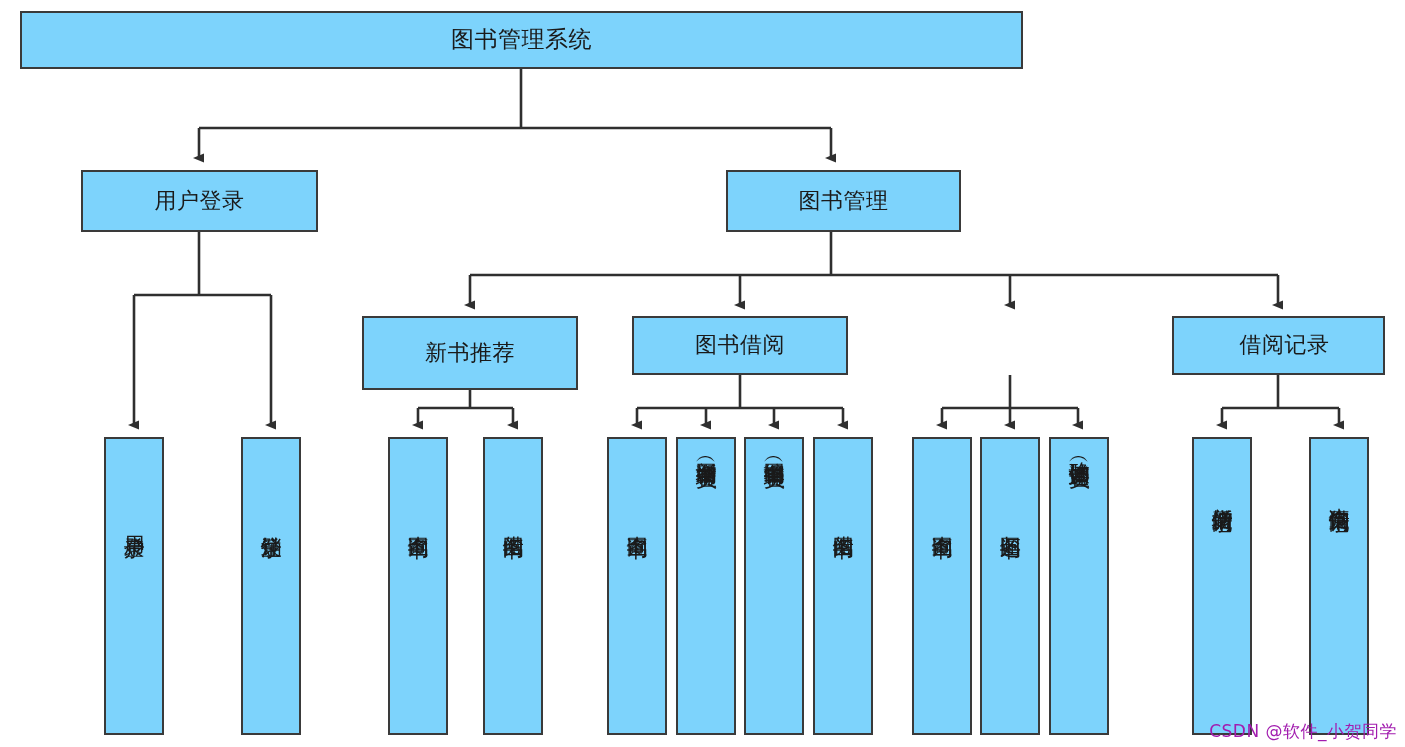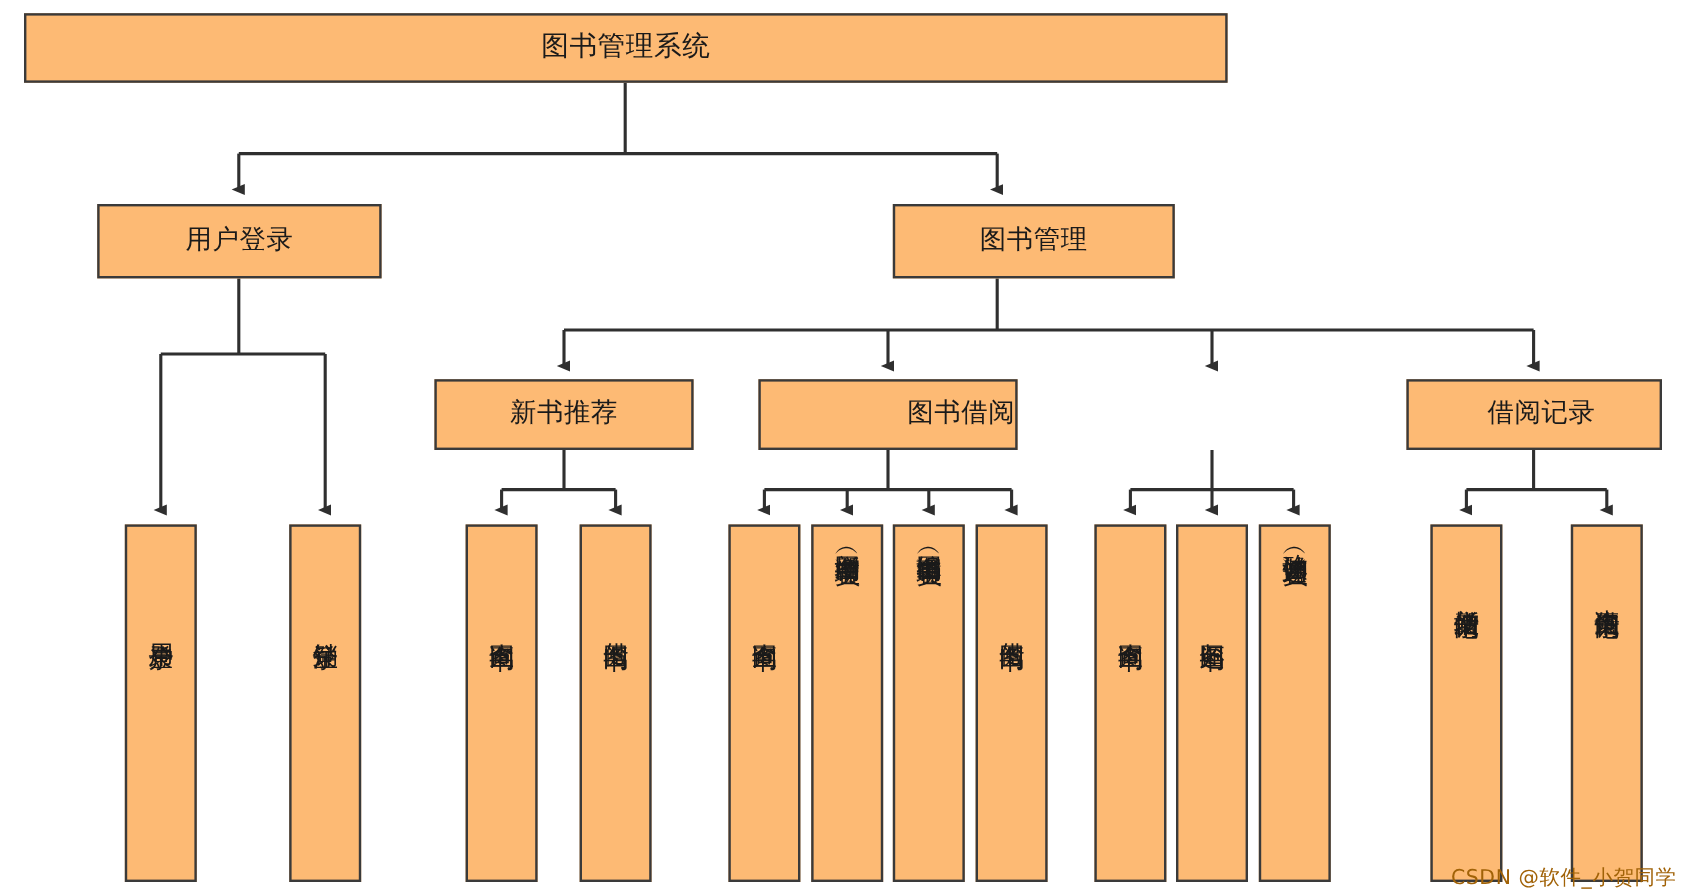--- a/index.html
+++ b/index.html
@@ -1,32 +1,32 @@
 <!DOCTYPE html>
 <html><head>
 <meta charset="utf-8">
 <style>
   html,body{margin:0;padding:0;background:#fff;}
   body{width:1405px;height:747px;position:relative;overflow:hidden;
        font-family:"DejaVu Sans","Liberation Sans",sans-serif;color:#1a1a1a;}
   #canvas{position:absolute;left:0;top:0;width:1405px;height:747px;}
   svg#wires{position:absolute;left:0;top:0;width:1405px;height:747px;pointer-events:none;}
-  .node{position:absolute;box-sizing:border-box;border:2.5px solid #3a3a3a;background:#fdba74;
+  .node{position:absolute;box-sizing:border-box;border:2.5px solid #3a3a3a;background:#7dd3fc;
         display:flex;align-items:center;justify-content:center;text-align:center;z-index:2;}
   .node .lbl{display:block;line-height:1.12;letter-spacing:.5px;}
   .root .lbl{font-size:23px;}
   .lvl1 .lbl{font-size:22px;}
   .lvl2 .lbl{font-size:22px;}
   .leaf{align-items:flex-start;padding-top:0;}
   .leaf .lbl{writing-mode:vertical-rl;text-orientation:upright;font-size:21px;
              line-height:1.16;letter-spacing:1px;white-space:nowrap;}
   .leaf.mid .lbl{margin-top:52px;}
   .leaf.tall .lbl{margin-top:6px;}
   .leaf.short .lbl{margin-top:80px;}
-  #watermark{position:absolute;right:8px;bottom:4px;font-size:17px;color:#a16207;
+  #watermark{position:absolute;right:8px;bottom:4px;font-size:17px;color:#a21caf;
              letter-spacing:.5px;z-index:5;white-space:nowrap;}
 </style>
 </head>
 <body>
 
 <div id="canvas">
 
   <svg id="wires" viewBox="0 0 1405 747">
     <defs>
       <marker id="arrow" markerWidth="12" markerHeight="12" refX="4.6" refY="5" orient="auto" markerUnits="userSpaceOnUse">
@@ -77,28 +77,28 @@
     </g>
   </svg>
 
   <div class="node root" style="left:20px;top:11px;width:1003px;height:58px;">
     <span class="lbl">图书管理系统</span>
   </div>
 
   <div class="node lvl1" style="left:81px;top:170px;width:237px;height:62px;">
     <span class="lbl">用户登录</span>
   </div>
-  <div class="node lvl1" style="left:744px;top:170px;width:235px;height:62px;">
+  <div class="node lvl1" style="left:726px;top:170px;width:235px;height:62px;">
     <span class="lbl">图书管理</span>
   </div>
 
-  <div class="node lvl2" style="left:362px;top:316px;width:216px;height:59px;text-align:center;">
+  <div class="node lvl2" style="left:362px;top:316px;width:216px;height:74px;text-align:center;">
     <span class="lbl">新书推荐</span>
   </div>
-  <div class="node lvl2" style="left:632px;top:316px;width:216px;height:59px;justify-content:flex-end;">
+  <div class="node lvl2" style="left:632px;top:316px;width:216px;height:59px;">
     <span class="lbl">图书借阅</span>
   </div>
   <div class="node lvl2" style="left:1172px;top:316px;width:213px;height:59px;padding-left:12px;">
     <span class="lbl">借阅记录</span>
   </div>
 
   <div class="node leaf short" style="left:104px;top:437px;width:60px;height:298px;">
     <span class="lbl">用户登录</span>
   </div>
   <div class="node leaf short" style="left:241px;top:437px;width:60px;height:298px;">

